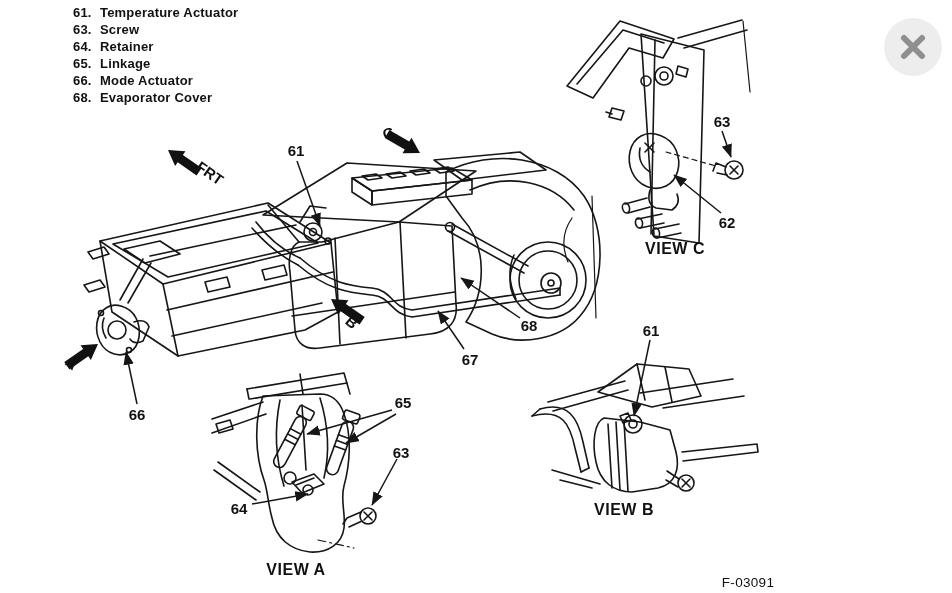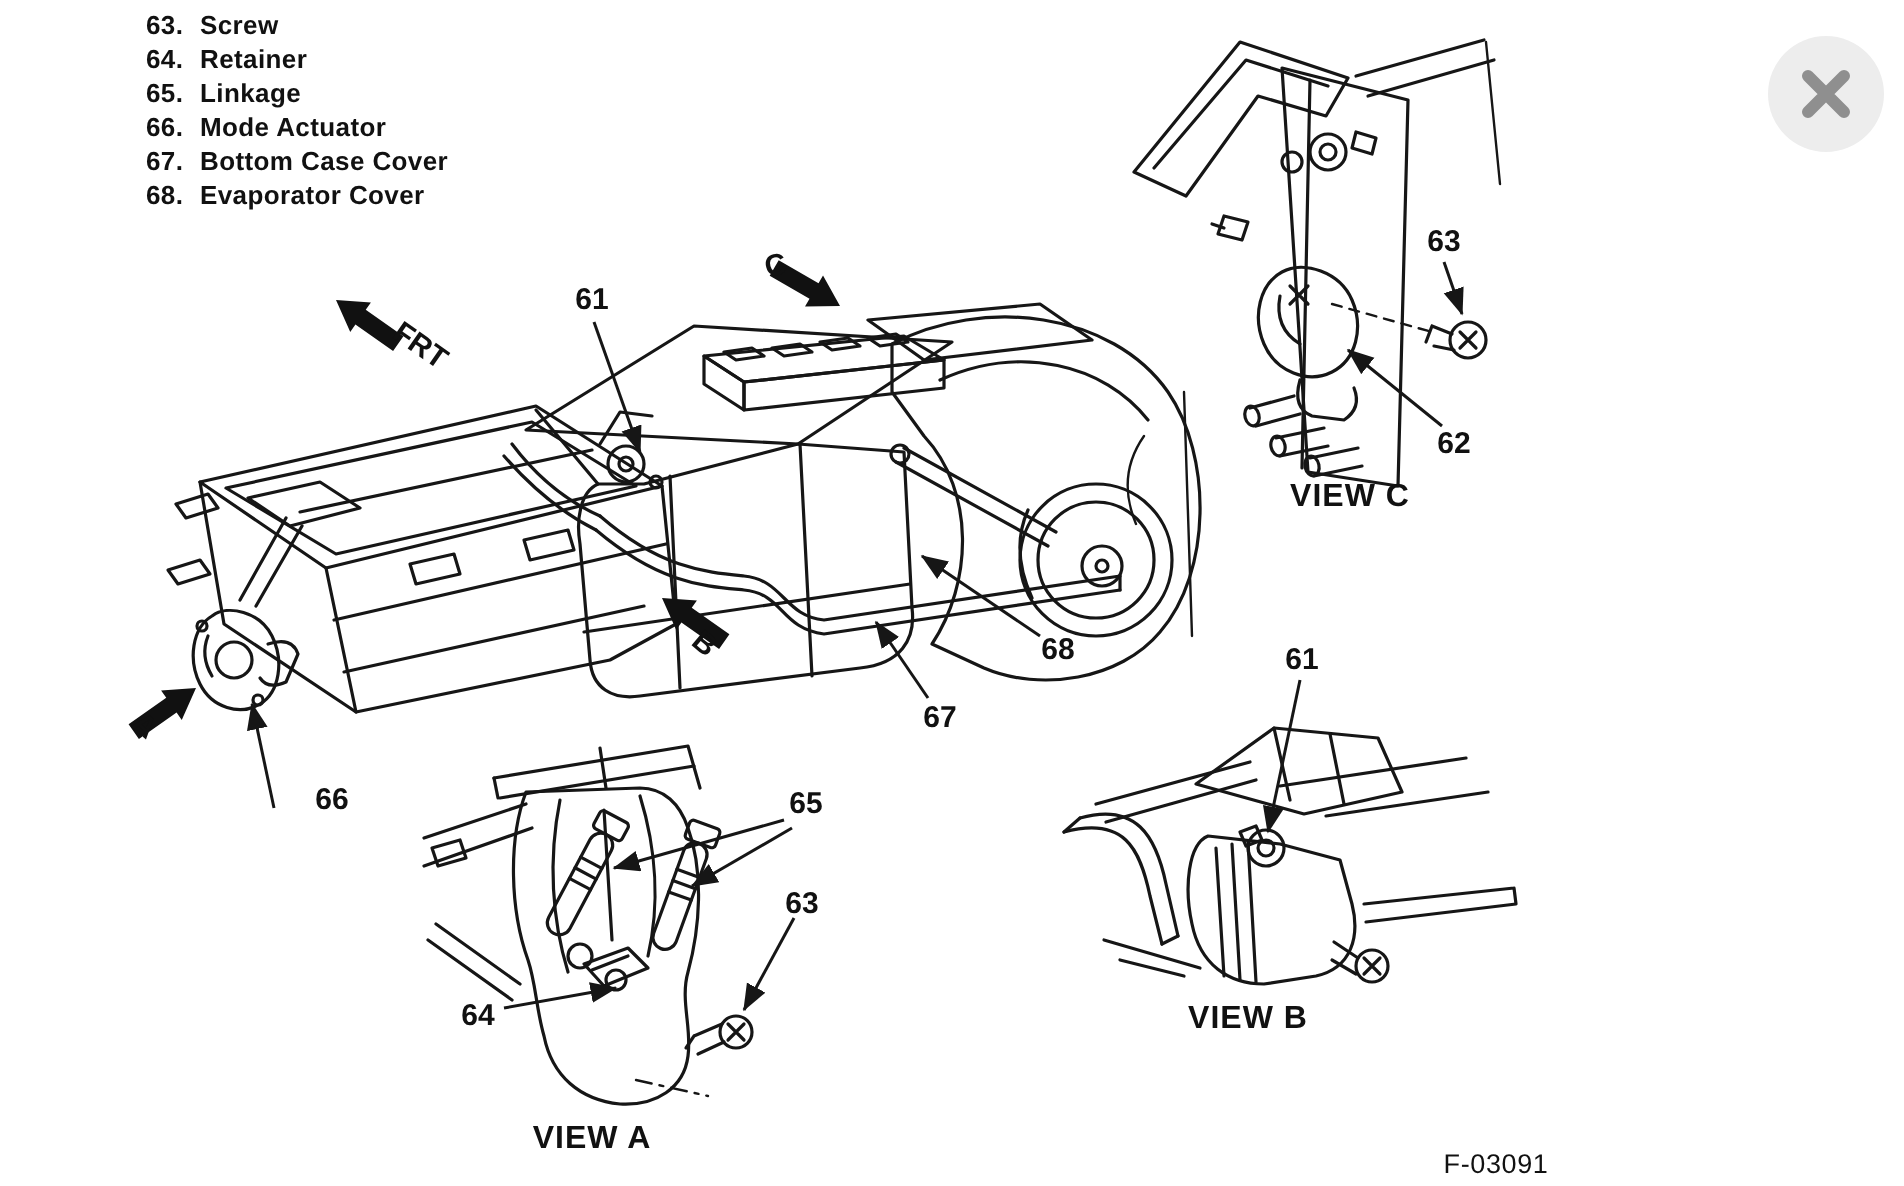--- a/index.html
+++ b/index.html
@@ -251,52 +251,52 @@
         <path d="M679,479 l-12,-8 M678,487 l-12,-7"></path>
       </g>
       <g class="leader">
         <path d="M650,340 L634,416" marker-end="url(#ah)"></path>
       </g>
     </g>
   </svg>
 
   <ul class="legend">
     <li>
+        <span class="num">61.</span>
+        <span>Temperature Actuator</span>
+      </li>
+    <li>
         <span class="num">63.</span>
         <span>Screw</span>
       </li>
     <li>
         <span class="num">64.</span>
         <span>Retainer</span>
       </li>
     <li>
         <span class="num">65.</span>
         <span>Linkage</span>
       </li>
     <li>
         <span class="num">66.</span>
         <span>Mode Actuator</span>
-      </li>
-    <li>
-        <span class="num">67.</span>
-        <span>Bottom Case Cover</span>
       </li>
     <li>
         <span class="num">68.</span>
         <span>Evaporator Cover</span>
       </li>
   </ul>
 
   <div class="callout rot35" style="left:210px;top:173px;">FRT</div>
   <div class="callout rotm15" style="left:388px;top:133px;">C</div>
   <div class="callout rot40" style="left:352px;top:322px;">B</div>
   <div class="callout rot40" style="left:72px;top:363px;">A</div>
 
   <div class="callout" style="left:296px;top:150px;">61</div>
-  <div class="callout" style="left:137px;top:400px;margin-left:29px;">66</div>
+  <div class="callout" style="left:137px;top:414px;">66</div>
   <div class="callout" style="left:470px;top:359px;">67</div>
   <div class="callout" style="left:529px;top:325px;text-align:right;">68</div>
 
   <div class="callout" style="left:722px;top:121px;">63</div>
   <div class="callout" style="left:727px;top:222px;">62</div>
 
   <div class="callout" style="left:403px;top:402px;">65</div>
   <div class="callout" style="left:401px;top:452px;">63</div>
   <div class="callout" style="left:239px;top:508px;">64</div>
 

